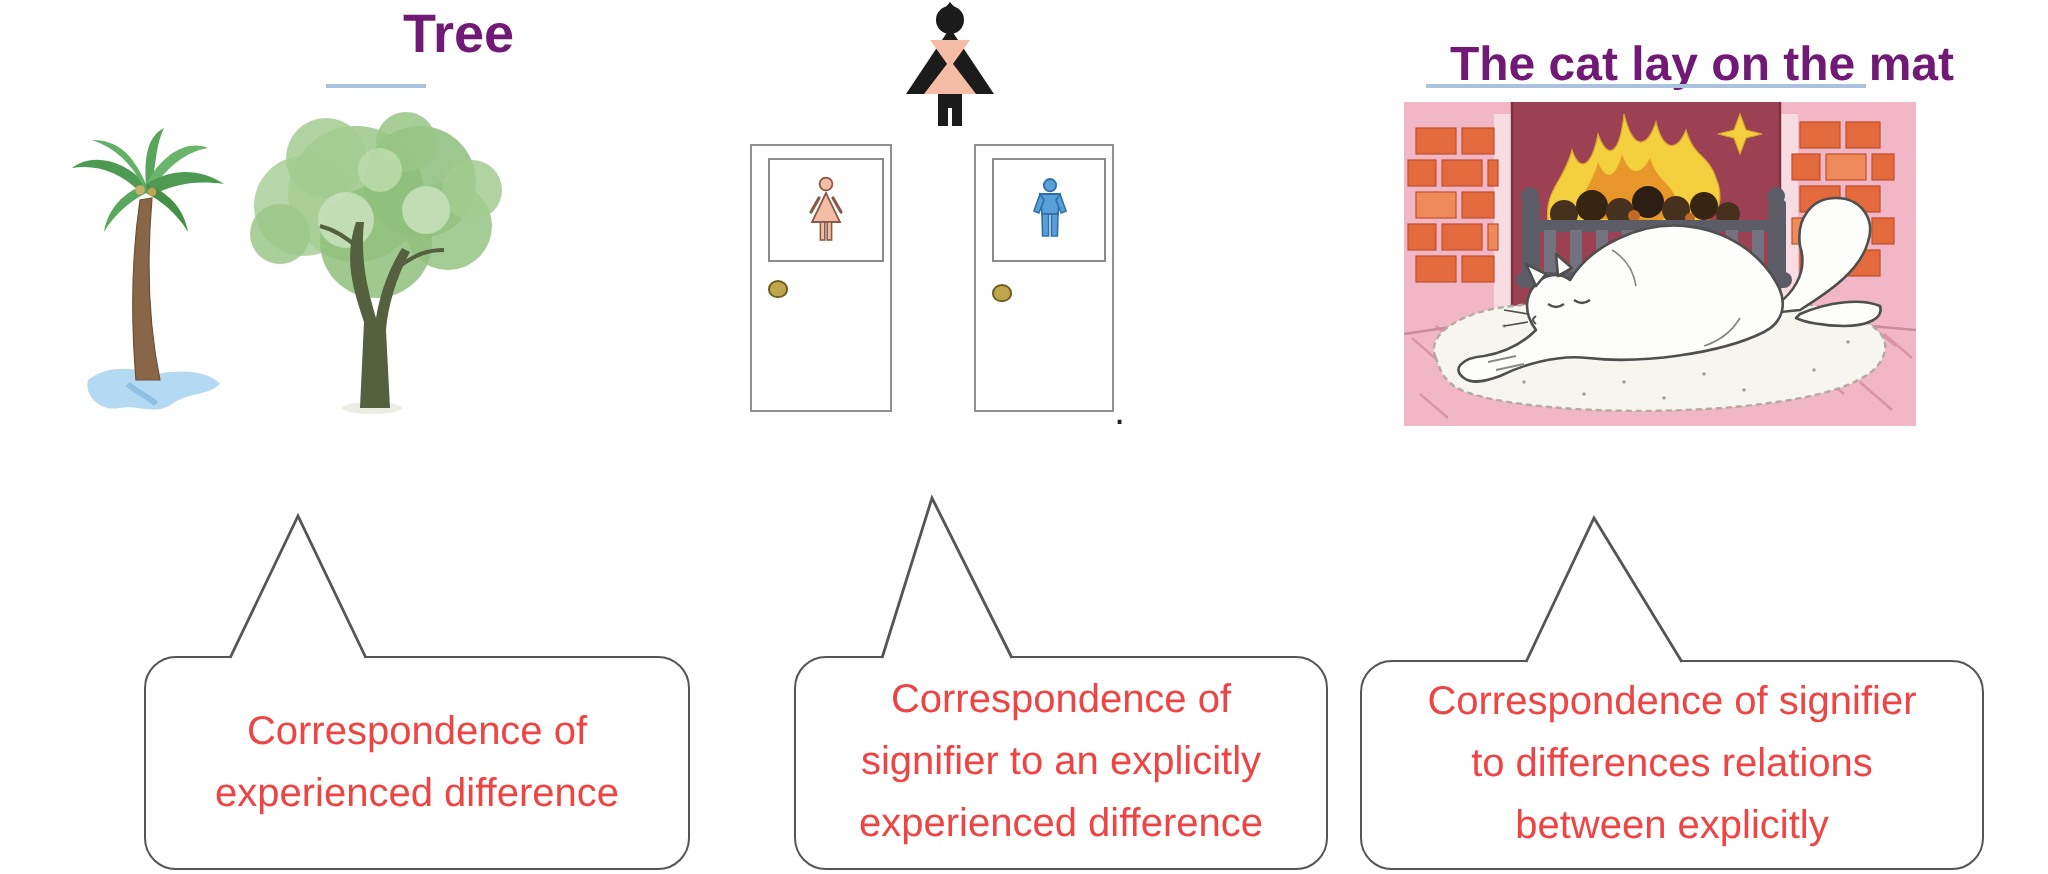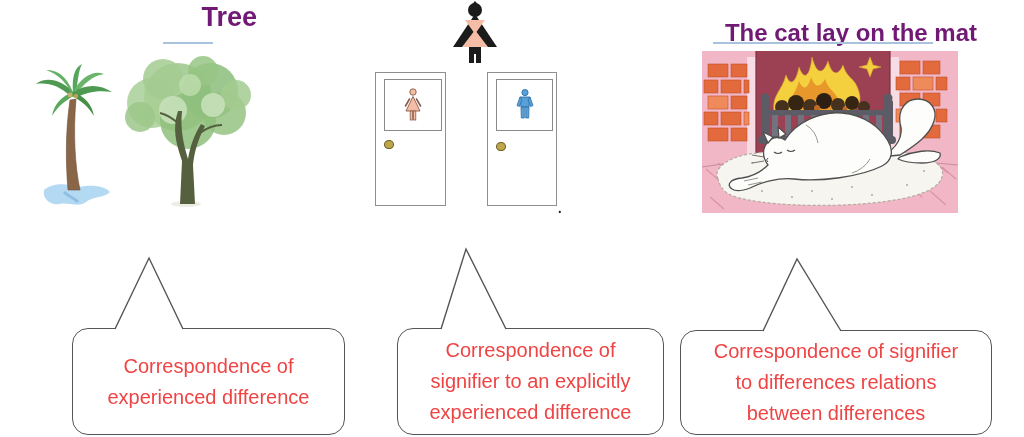--- a/index.html
+++ b/index.html
@@ -241,20 +241,20 @@
       <path d="M72,101 Q76,104 80,101 M85,99 Q89,102 93,99" fill="none" stroke-width="1.2"></path>
       <path d="M66,107 Q63,109 66,111" fill="none" stroke-width="1"></path>
       <path d="M62,106 L50,104 M62,110 L50,112" fill="none" stroke-width="0.8"></path>
       <path d="M104,74 Q114,80 116,92 M150,122 Q162,118 168,108 M42,130 L56,127 M46,134 L60,131" fill="none" stroke="#8a8a84" stroke-width="0.9"></path>
     </g>
   </svg>
 
   <div class="bubble" style="left:680px;top:330px;width:310px;height:103px;">
     <div class="line">Correspondence of signifier</div>
     <div class="line">to differences relations</div>
-    <div class="line">between differences</div>
+    <div class="line">between explicitly</div>
   </div>
   <svg class="pointer" style="left:754px;top:250px;" width="96" height="84" viewBox="0 0 96 84">
     <polygon points="43,9 9,82 87,82" fill="#ffffff"></polygon>
     <polyline points="9,81 43,9 87,81" fill="none" stroke="#555555" stroke-width="1.4"></polyline>
   </svg>
 
 </div>
 
 </body></html>

